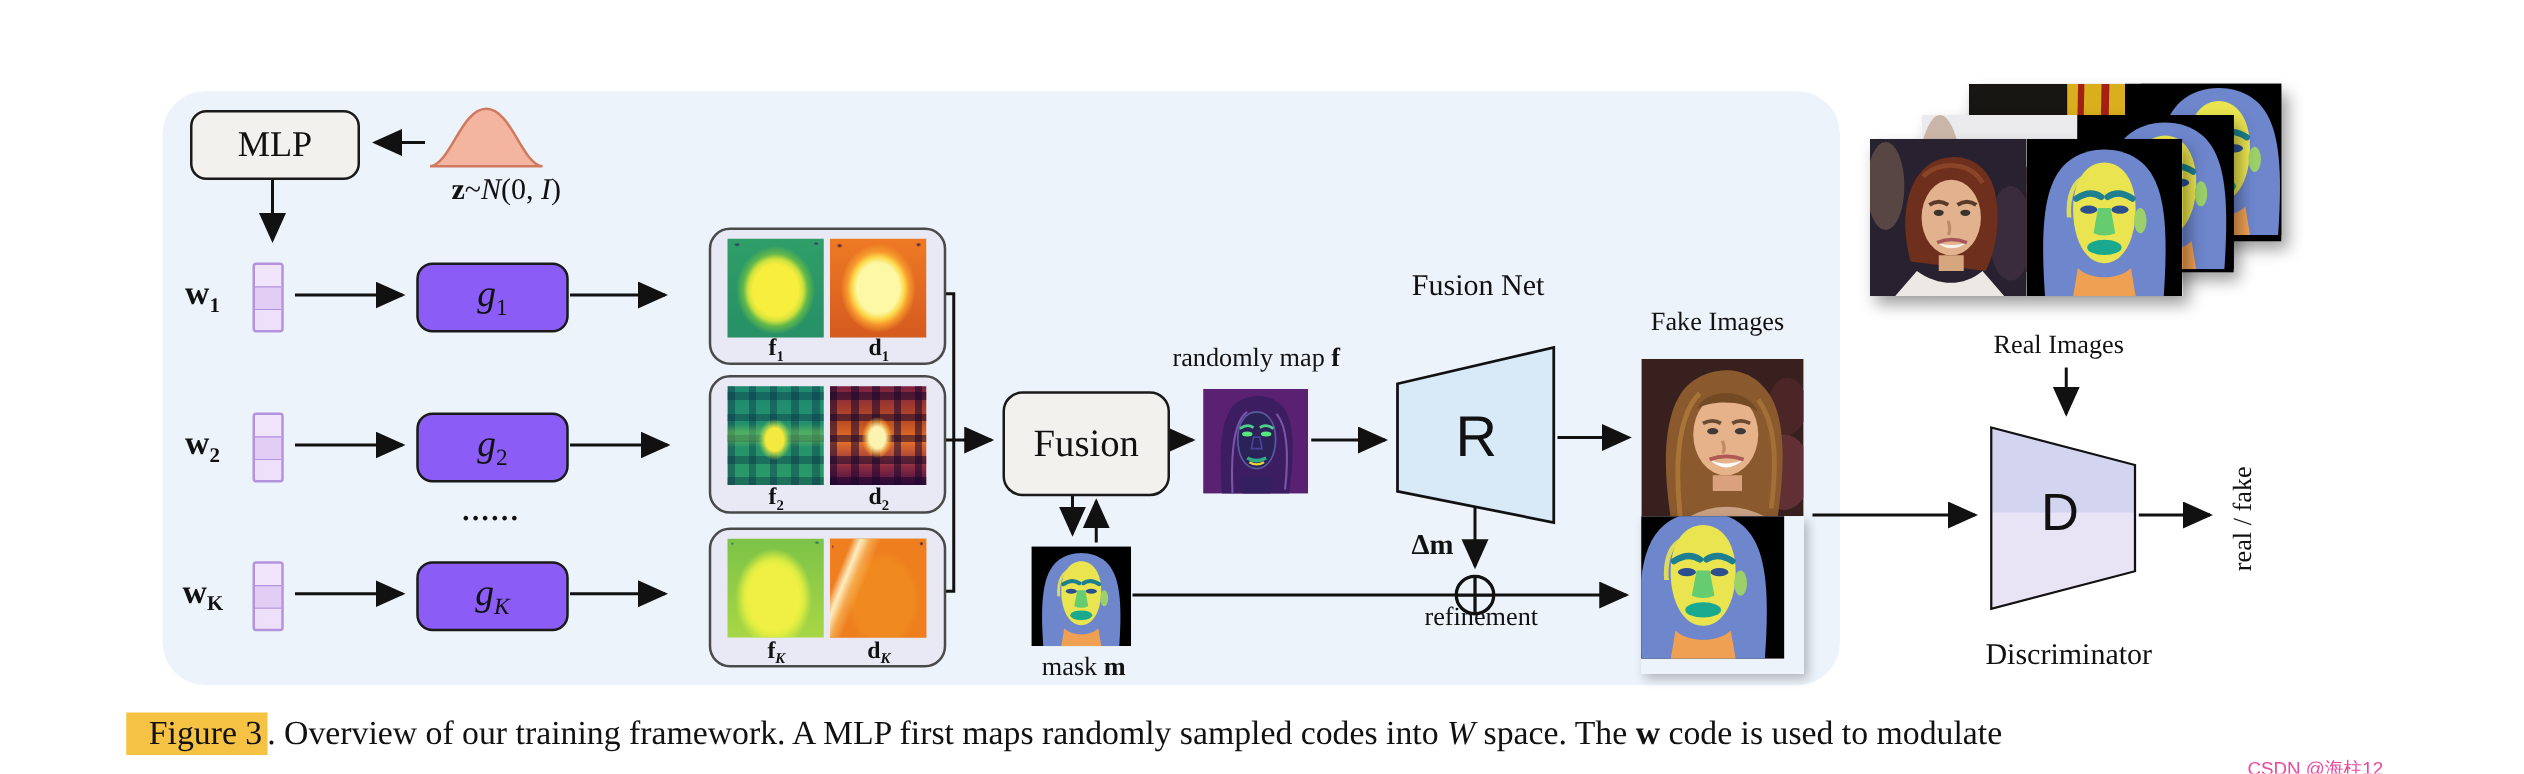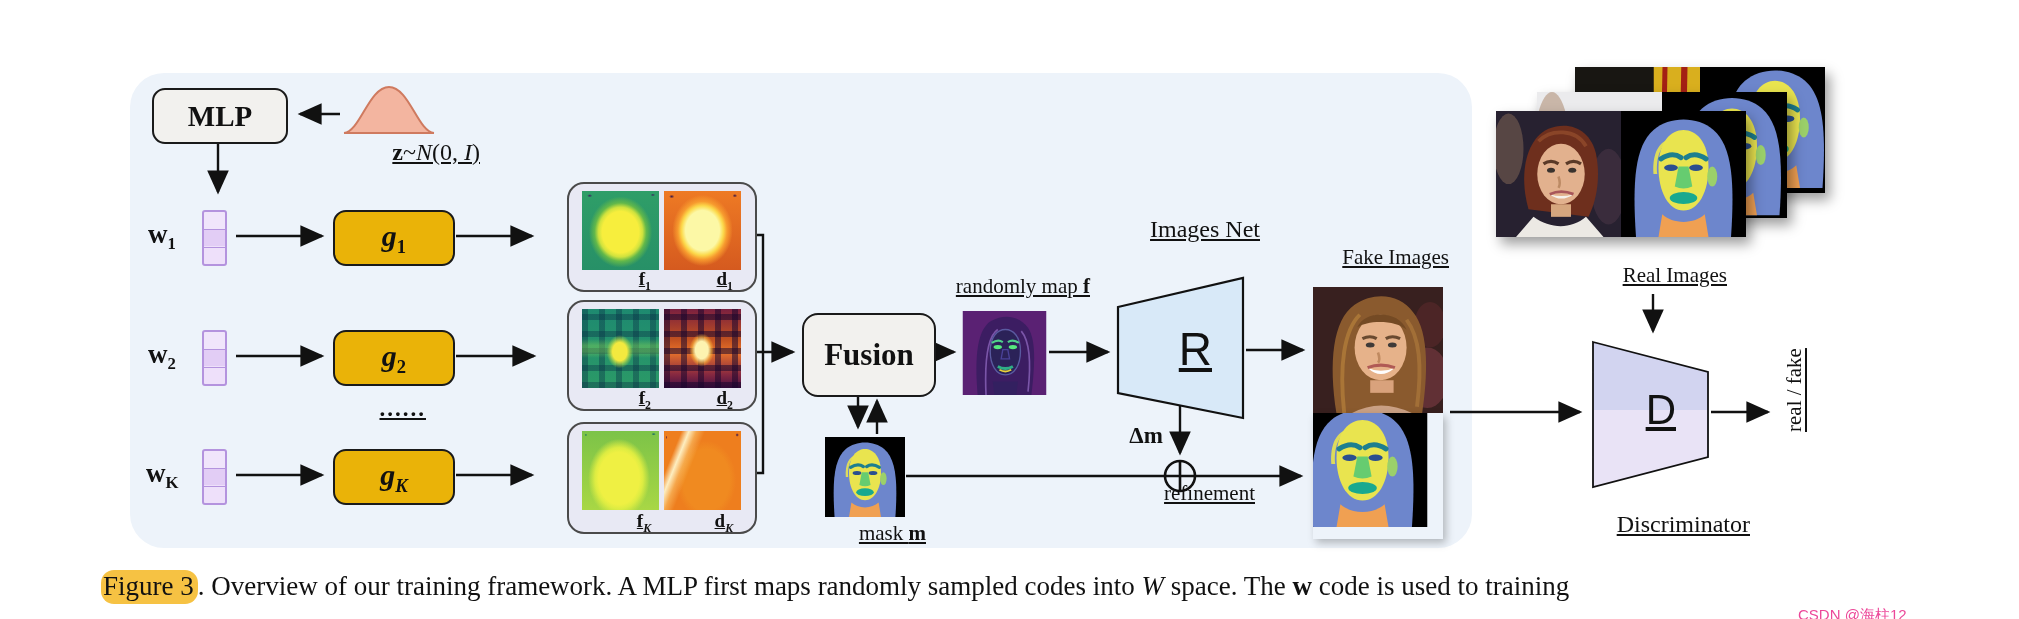--- a/index.html
+++ b/index.html
@@ -1,25 +1,25 @@
 <!DOCTYPE html>
 <html><head>
 <meta charset="utf-8">
 <style>
   html,body{margin:0;padding:0;background:#fff;}
   #canvas{position:relative;width:2019px;height:619px;background:#ffffff;
           font-family:"Liberation Serif",serif;color:#111;overflow:hidden;}
   .abs{position:absolute;}
   .panel{left:130px;top:73px;width:1342px;height:475px;background:#edf3fa;border-radius:34px;}
-  .box{border:2px solid #1a1a1a;border-radius:13px;display:flex;align-items:center;justify-content:center;font-weight:bold;}
+  .box{border:2px solid #1a1a1a;border-radius:13px;display:flex;align-items:center;justify-content:center;}
   .graybox{background:#f2f1ee;}
-  .bluebox{background:#eab308;}
+  .bluebox{background:#8b5cf6;}
   .card{background:#e8e9f4;border:2px solid #4a4a4a;border-radius:17px;margin-left:24px;}
   .lbl{white-space:nowrap;}
-  .ctr{text-align:right;text-decoration:underline;}
+  .ctr{text-align:center;}
   .it{font-style:italic;}
   .bd{font-weight:bold;}
   sub{font-size:62%;}
   .hm{position:absolute;width:77px;height:79px;}
   .hm-f1{background:
      radial-gradient(closest-side at 10% 6%, rgba(58,26,92,.95), rgba(58,26,92,0) 34%),
      radial-gradient(closest-side at 92% 5%, rgba(58,26,92,.95), rgba(58,26,92,0) 36%),
      radial-gradient(ellipse 41% 45% at 50% 52%, #f7ee3d 58%, #cfe23e 70%, #62b84a 82%, rgba(42,150,100,0) 100%),
      linear-gradient(180deg,#2f9e68,#279067);}
   .hm-d1{background:
@@ -48,21 +48,21 @@
      radial-gradient(closest-side at 95% 5%, #33104f, rgba(51,16,79,0) 46%),
      radial-gradient(closest-side at 3% 8%, #5a1a40, rgba(90,26,64,0) 30%),
      radial-gradient(ellipse 42% 54% at 55% 62%, #f08a20 72%, #ee7e1e 92%),
      linear-gradient(180deg,#e9731f,#e9731f);}
   .vec{position:absolute;width:21px;height:52px;border:2px solid #b493de;border-radius:3px;
        background:linear-gradient(180deg,#f0e5fb 0 33%, #e2cdf5 33% 66%, #eee0fa 66% 100%);}
   .vec::after{content:"";position:absolute;left:0;right:0;top:32%;height:34%;
        border-top:1.5px solid #b493de;border-bottom:1.5px solid #b493de;}
   .sans{font-family:"Liberation Sans",sans-serif;}
   .vert{writing-mode:vertical-rl;transform:rotate(180deg);}
-  .hl{background:#f6c243;padding:1px 4px 3px 2px;border-radius:13px;}
+  .hl{background:#f6c243;padding:1px 4px 3px 18px;}
   .shadow{box-shadow:5px 7px 12px rgba(0,0,0,.38);}
   .pair{position:absolute;width:250px;height:126px;display:flex;}
   .pair svg{width:125px;height:126px;display:block;}
 </style>
 </head>
 <body>
 
 <div id="canvas">
 
   <svg width="0" height="0" style="position:absolute" aria-hidden="true">
@@ -245,21 +245,21 @@
   <div class="abs lbl ctr" style="left:920px;top:274px;width:170px;font-size:21px;z-index:5"><span>randomly map </span><span class="bd">f</span></div>
   <svg class="abs" style="left:962px;top:311px;z-index:5" width="85" height="84" viewBox="0 0 100 100">
       <use href="#featmap"></use>
     </svg>
 
   <svg class="abs" style="left:825px;top:437px;z-index:5" width="80" height="80" viewBox="0 0 100 100">
       <use href="#segface"></use>
     </svg>
   <div class="abs lbl ctr" style="left:808px;top:521px;width:118px;font-size:21px;z-index:5"><span>mask </span><span class="bd">m</span></div>
 
-  <div class="abs lbl ctr" style="left:1105px;top:216px;width:155px;font-size:24px;z-index:5">Images Net</div>
+  <div class="abs lbl ctr" style="left:1105px;top:216px;width:155px;font-size:24px;z-index:5">Fusion Net</div>
   <div class="abs lbl ctr sans" style="left:1150px;top:322px;width:62px;font-size:46px;z-index:5">R</div>
 
   <div class="abs lbl bd" style="left:1118px;top:423px;width:56px;text-align:center;font-size:23px;z-index:5"><span>Δ</span><span>m</span></div>
   <div class="abs lbl ctr" style="left:1115px;top:481px;width:140px;font-size:21px;z-index:5">refinement</div>
 
   <div class="abs lbl ctr" style="left:1299px;top:245px;width:150px;font-size:21px;z-index:5">Fake Images</div>
   <svg class="abs" style="left:1313px;top:287px;z-index:5" width="130" height="126" viewBox="0 0 100 100" preserveAspectRatio="none">
       <use href="#fakephoto"></use>
     </svg>
   <svg class="abs" style="left:1313px;top:413px;z-index:5;box-shadow:3px 4px 8px rgba(0,0,0,.25)" width="130" height="126" viewBox="10 8 84 84" preserveAspectRatio="none">
@@ -295,17 +295,17 @@
           <use href="#segface"></use>
         </svg>
     </div>
   </div>
   <div class="abs lbl ctr" style="left:1567px;top:263px;width:160px;font-size:21px;z-index:5">Real Images</div>
 
   <div class="abs lbl ctr sans" style="left:1620px;top:386px;width:56px;font-size:42px;z-index:5">D</div>
   <div class="abs lbl ctr" style="left:1560px;top:511px;width:190px;font-size:24px;z-index:5">Discriminator</div>
   <div class="abs lbl ctr vert" style="left:1782px;top:348px;height:135px;font-size:21px;z-index:5">real / fake</div>
 
-  <div class="abs" style="left:101px;top:571px;width:1760px;font-size:27px;z-index:5"><span class="hl">Figure 3</span><span>. Overview of our training framework. A MLP first maps randomly sampled codes into </span><span class="it">W</span><span> space. The </span><span class="bd">w</span><span> code is used to training</span></div>
+  <div class="abs" style="left:101px;top:571px;width:1760px;font-size:27px;z-index:5"><span class="hl">Figure 3</span><span>. Overview of our training framework. A MLP first maps randomly sampled codes into </span><span class="it">W</span><span> space. The </span><span class="bd">w</span><span> code is used to modulate</span></div>
 
   <div class="abs lbl sans" style="left:1798px;top:606px;width:215px;font-size:15px;color:#ec4899;z-index:5">CSDN @海柱12</div>
 
 </div>
 
 </body></html>

